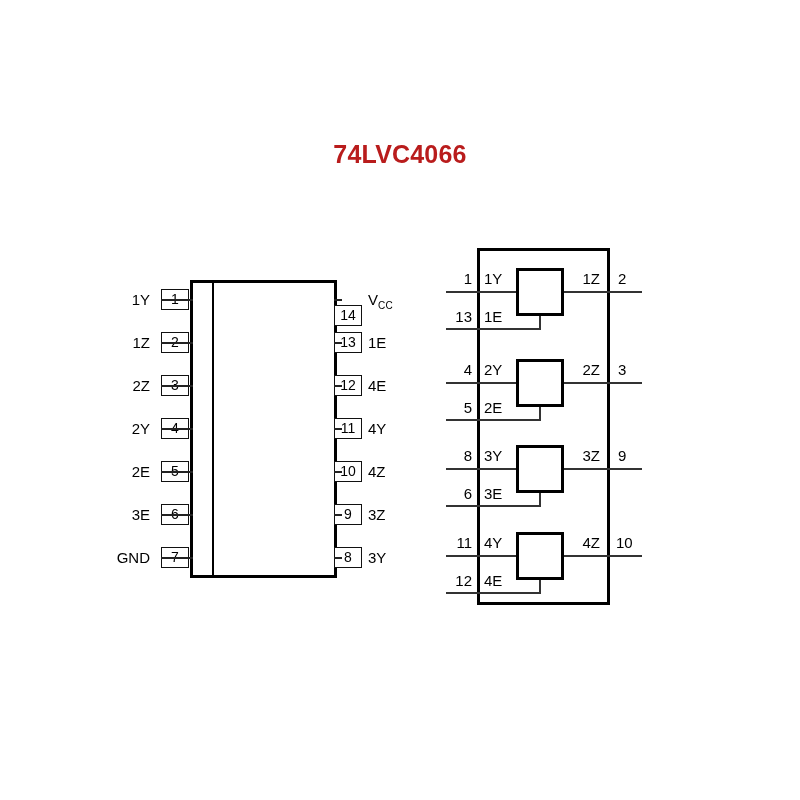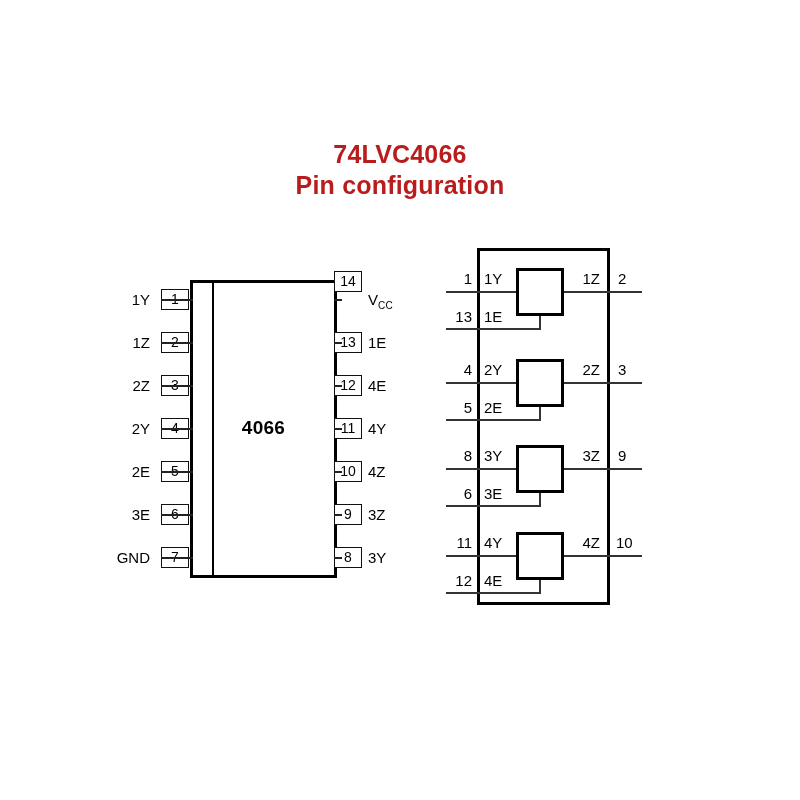--- a/index.html
+++ b/index.html
@@ -167,28 +167,26 @@
     text-align: left;
   }
 </style>
 </head>
 <body>
 
 <div id="stage">
 
   <div class="title-block">
     <div class="title-line">74LVC4066</div>
-    <div class="title-line">Pin configuration</div>
   </div>
 
   <div id="dip">
 
     <div class="dip-body"></div>
     <div class="dip-stripe"></div>
-    <div class="dip-part-label">4066</div>
 
     <div class="pin-name left" style="left:90px; top:291px; width:60px;">1Y</div>
     <div class="pin-box" style="left:161px; top:289px;">1</div>
     <div class="thin-h" style="left:161px; top:299px; width:32px;"></div>
 
     <div class="pin-name left" style="left:90px; top:334px; width:60px;">1Z</div>
     <div class="pin-box" style="left:161px; top:332px;">2</div>
     <div class="thin-h" style="left:161px; top:342px; width:32px;"></div>
 
     <div class="pin-name left" style="left:90px; top:377px; width:60px;">2Z</div>
@@ -204,21 +202,21 @@
     <div class="thin-h" style="left:161px; top:471px; width:32px;"></div>
 
     <div class="pin-name left" style="left:90px; top:506px; width:60px;">3E</div>
     <div class="pin-box" style="left:161px; top:504px;">6</div>
     <div class="thin-h" style="left:161px; top:514px; width:32px;"></div>
 
     <div class="pin-name left" style="left:86px; top:549px; width:64px;">GND</div>
     <div class="pin-box" style="left:161px; top:547px;">7</div>
     <div class="thin-h" style="left:161px; top:557px; width:32px;"></div>
 
-    <div class="pin-box" style="left:334px; top:271px;">14</div>
+    <div class="pin-box" style="left:334px; top:305px;">14</div>
     <div class="thin-h" style="left:334px; top:299px; width:8px;"></div>
     <div class="pin-name right" style="left:368px; top:291px; width:70px;"><span>V</span><span class="sub">CC</span></div>
 
     <div class="pin-box" style="left:334px; top:332px;">13</div>
     <div class="thin-h" style="left:334px; top:342px; width:8px;"></div>
     <div class="pin-name right" style="left:368px; top:334px; width:70px;">1E</div>
 
     <div class="pin-box" style="left:334px; top:375px;">12</div>
     <div class="thin-h" style="left:334px; top:385px; width:8px;"></div>
     <div class="pin-name right" style="left:368px; top:377px; width:70px;">4E</div>

